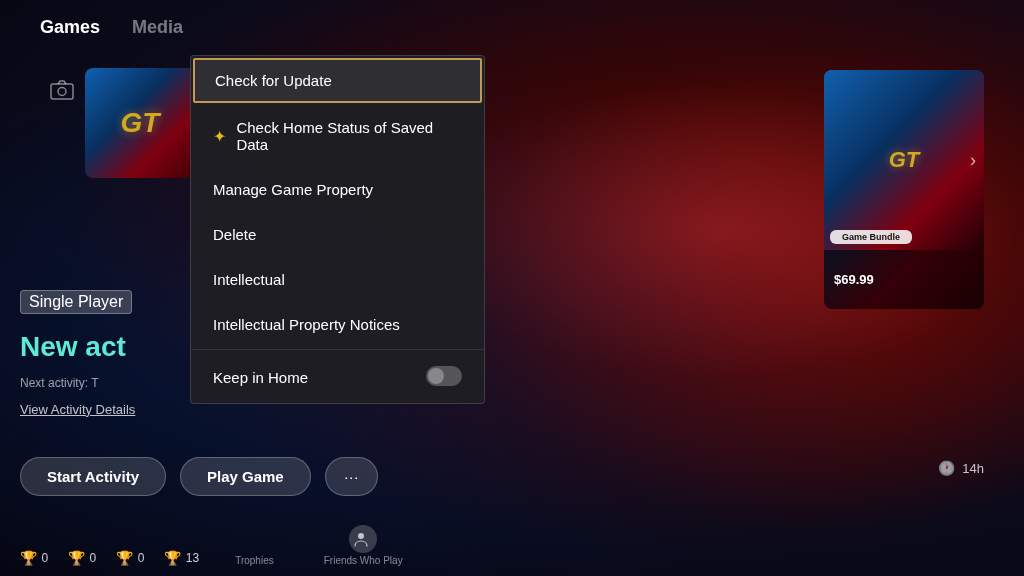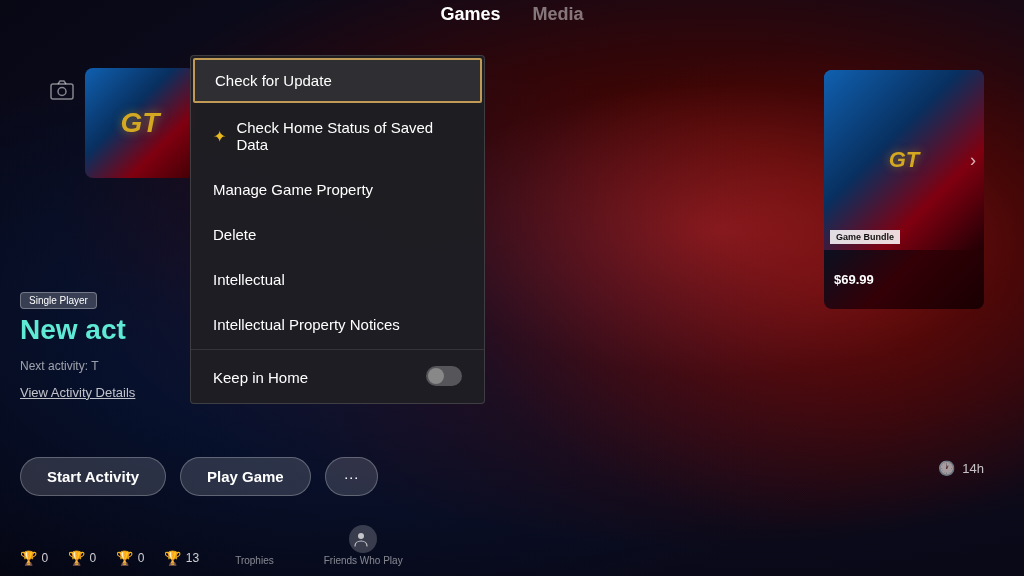--- a/index.html
+++ b/index.html
@@ -44,21 +44,20 @@
     .topbar {
       position: absolute;
       top: 0;
       left: 0;
       right: 0;
       height: 54px;
       display: flex;
       align-items: center;
       padding: 0 40px;
       z-index: 10;
-      flex-direction: column;
     }
 
     .nav-tabs {
       display: flex;
       gap: 32px;
       align-items: center;
     }
 
     .nav-tab {
       font-size: 18px;
@@ -136,23 +135,23 @@
       font-style: italic;
       color: #d4a820;
       text-shadow: 0 0 10px rgba(212,168,32,0.5);
     }
 
     .single-player-badge {
       background: rgba(255,255,255,0.2);
       border: 1px solid rgba(255,255,255,0.3);
       border-radius: 4px;
       padding: 2px 8px;
-      font-size: 10px;
+      font-size: 16px;
       display: inline-block;
-      margin-bottom: 6px;
+      margin-bottom: 18px;
     }
 
     .game-title-large {
       font-size: 28px;
       font-weight: 700;
       color: #5eead4;
       line-height: 1.1;
       margin-bottom: 13px;
     }
 
@@ -283,22 +282,22 @@
       transform: translateY(-50%);
       color: rgba(255,255,255,0.7);
       font-size: 18px;
     }
 
     .game-bundle-badge {
       background: rgba(255,255,255,0.85);
       color: #111;
       font-size: 9px;
       font-weight: 700;
-      padding: 2px 6px;
-      border-radius: 0;
+      padding: 2px 12px;
+      border-radius: 6px;
       position: absolute;
       bottom: 6px;
       left: 6px;
     }
 
     .game-card-price {
       background: rgba(0,0,0,0.6);
       padding: 22px 10px;
       font-size: 13px;
       font-weight: 600;

